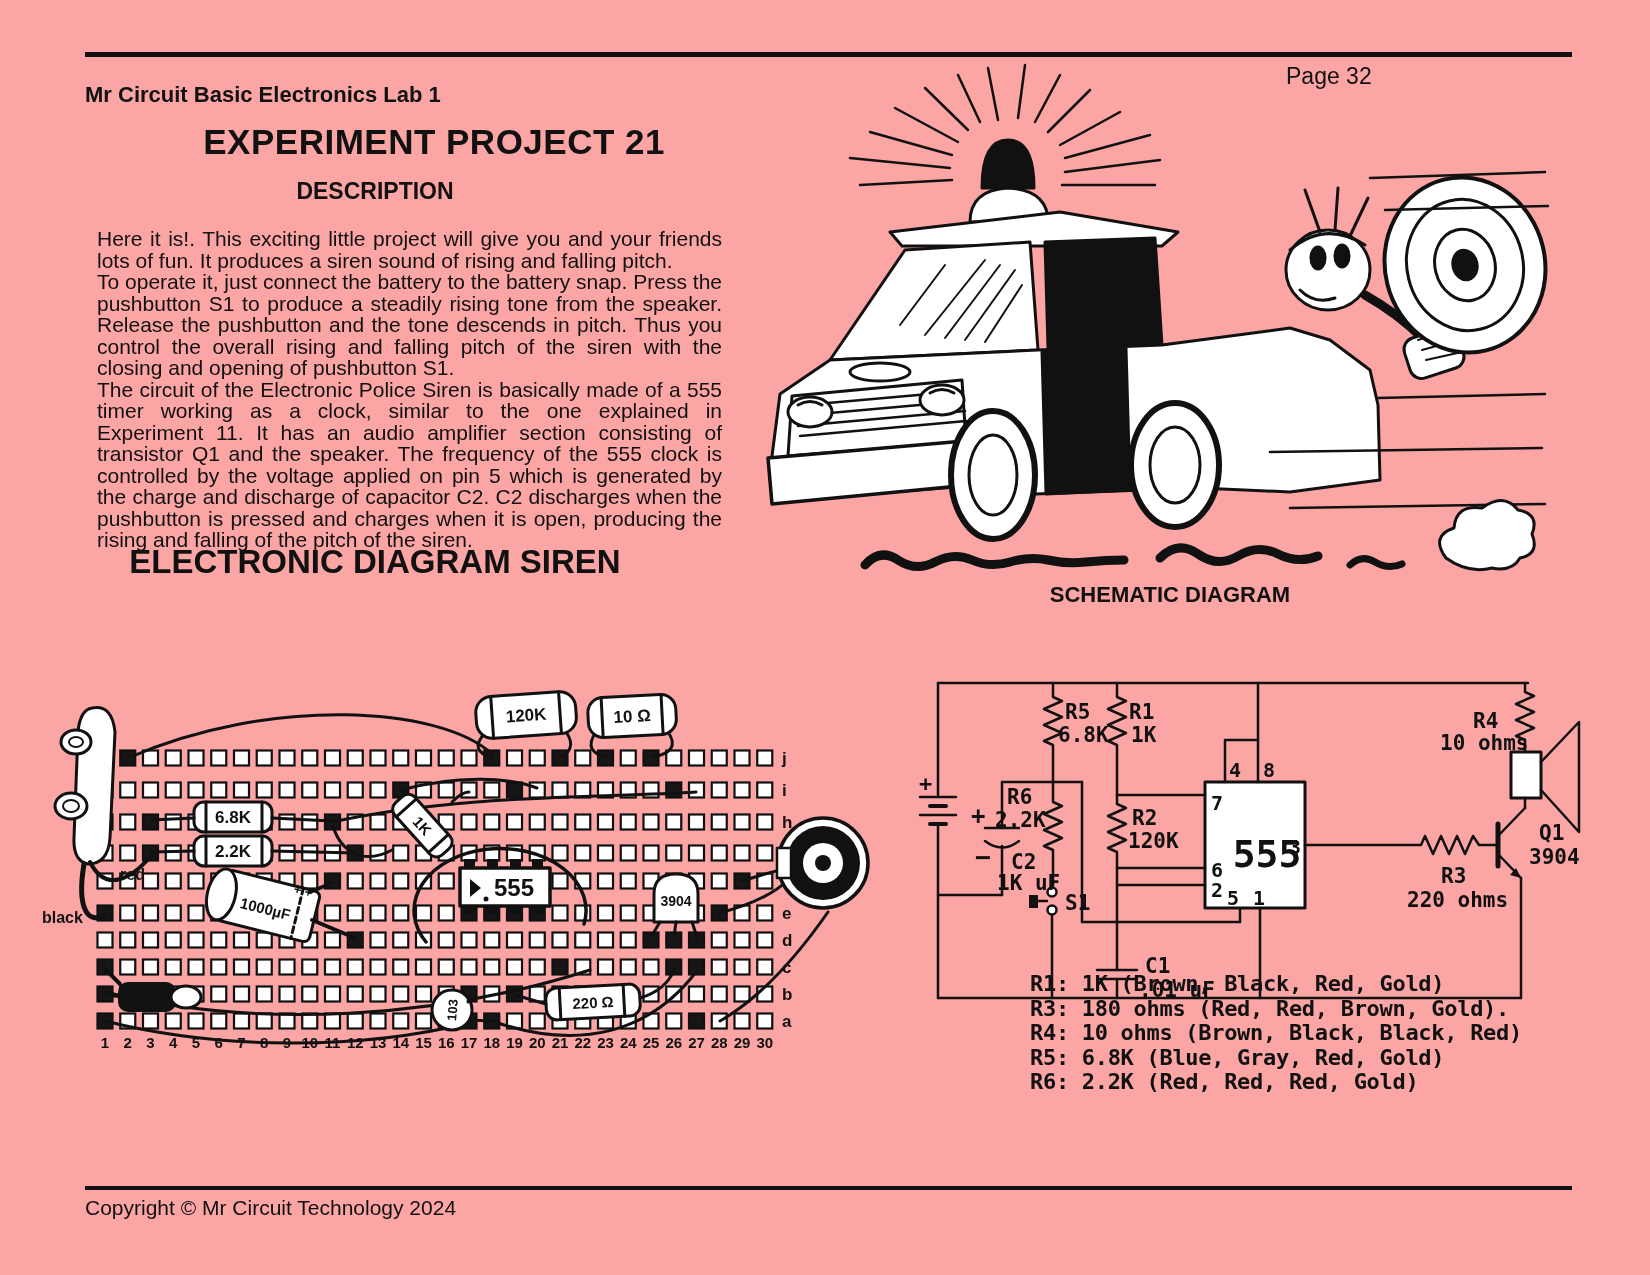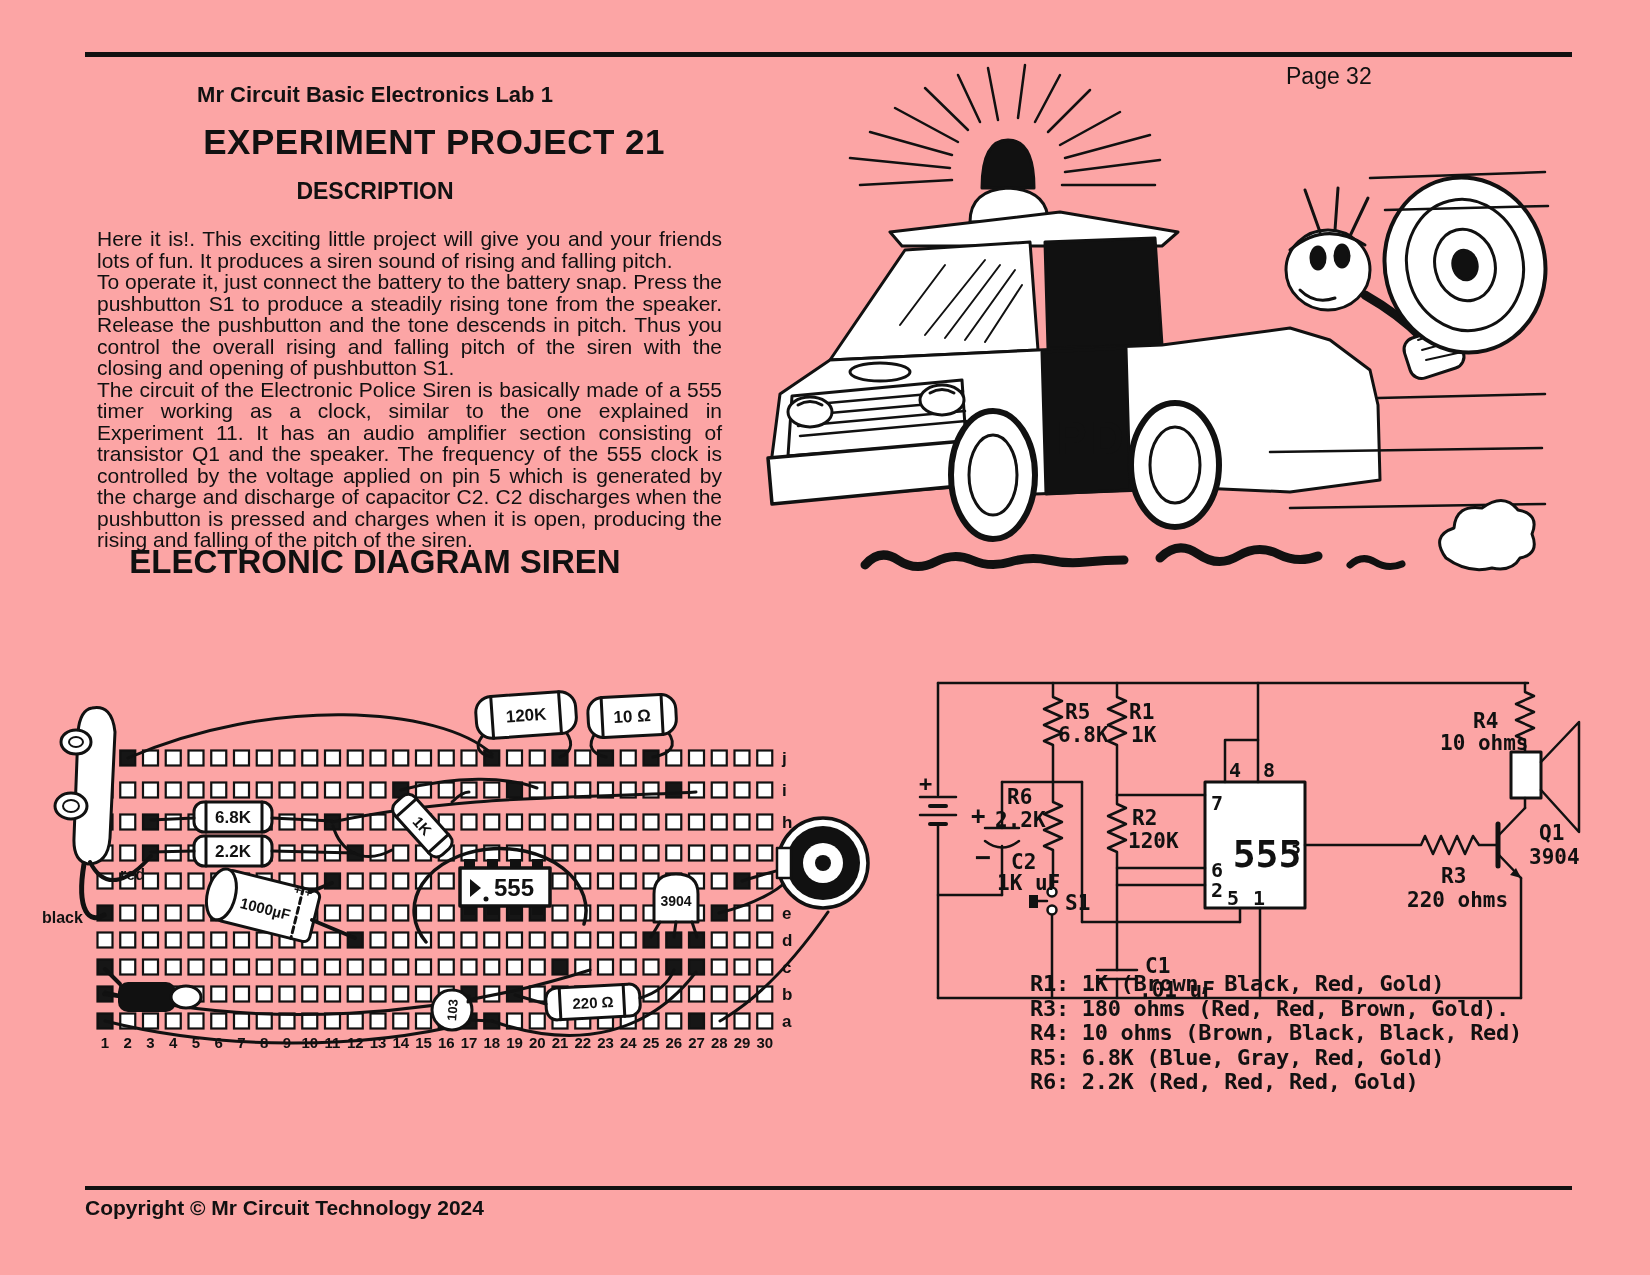--- a/index.html
+++ b/index.html
@@ -1,31 +1,31 @@
 <!DOCTYPE html>
 <html><head>
 <meta charset="utf-8">
 <style>
   html,body{margin:0;padding:0;background:#e8e8e8;}
   .page{position:relative;width:1650px;height:1275px;background:#fca5a5;overflow:hidden;
         font-family:"Liberation Sans",sans-serif;color:#111;}
   .abs{position:absolute;}
   .rule{background:#111;}
-  .series-title{left:85px;top:82px;width:580px;text-align:center;font-size:22px;font-weight:bold;}
+  .series-title{left:85px;top:82px;width:580px;font-size:22px;font-weight:bold;}
   .exp-title{left:85px;top:122px;width:580px;text-align:right;font-size:35px;font-weight:bold;letter-spacing:.5px;}
   .desc-head{left:85px;top:178px;width:580px;text-align:center;font-size:23px;font-weight:bold;}
   .body-copy{left:97px;top:228px;width:625px;font-size:21px;line-height:21.5px;text-align:justify;}
   .body-copy p{margin:0;}
   .proj-title{left:85px;top:543px;width:580px;text-align:center;font-size:33px;font-weight:bold;}
   .pict-head{left:85px;top:600px;width:580px;text-align:center;font-size:22px;font-weight:bold;}
   .schem-head{left:940px;top:582px;width:460px;text-align:center;font-size:22px;font-weight:bold;}
   .page-num{left:1286px;top:63px;font-size:23px;}
   .parts{left:1030px;top:972px;font-family:"DejaVu Sans Mono",monospace;font-weight:bold;
          font-size:22px;line-height:24.5px;letter-spacing:-0.3px;}
-  .footer-text{left:85px;top:1196px;font-size:21px;font-weight:bold;}
+  .footer-text{left:85px;top:1196px;font-size:21px;font-weight:normal;}
   svg{position:absolute;}
   svg text{font-family:"Liberation Sans",sans-serif;fill:#111;}
   svg.schem text{font-family:"DejaVu Sans Mono",monospace;font-weight:bold;}
 </style>
 </head>
 <body>
 
 <div class="page">
 
   <div class="abs rule" style="left:85px;top:52px;width:1487px;height:5px;"></div>
@@ -35,20 +35,21 @@
   <div class="abs exp-title">EXPERIMENT PROJECT 21</div>
   <div class="abs desc-head">DESCRIPTION</div>
 
   <div class="abs body-copy">
     <p>Here it is!. This exciting little project will give you and your friends lots of fun. It produces a siren sound of rising and falling pitch.</p>
     <p>To operate it, just connect the battery to the battery snap. Press the pushbutton S1 to produce a steadily rising tone from the speaker. Release the pushbutton and the tone descends in pitch. Thus you control the overall rising and falling pitch of the siren with the closing and opening of pushbutton S1.</p>
     <p>The circuit of the Electronic Police Siren is basically made of a 555 timer working as a clock, similar to the one explained in Experiment 11. It has an audio amplifier section consisting of transistor Q1 and the speaker. The frequency of the 555 clock is controlled by the voltage applied on pin 5 which is generated by the charge and discharge of capacitor C2. C2 discharges when the pushbutton is pressed and charges when it is open, producing the rising and falling of the pitch of the siren.</p>
   </div>
 
   <div class="abs proj-title">ELECTRONIC DIAGRAM SIREN</div>
+  <div class="abs schem-head">SCHEMATIC DIAGRAM</div>
 
   <svg style="left:730px;top:60px;" width="820" height="540" viewBox="0 0 820 540">
     <g stroke="#111" fill="none" stroke-width="3" stroke-linecap="round" stroke-linejoin="round">
       <g stroke-width="2.5">
         <path d="M268,60 L258,8"></path>
           <path d="M288,58 L295,5"></path>
           <path d="M305,62 L330,15"></path>
         <path d="M318,72 L360,30"></path>
           <path d="M330,85 L390,52"></path>
           <path d="M335,98 L420,75"></path>

